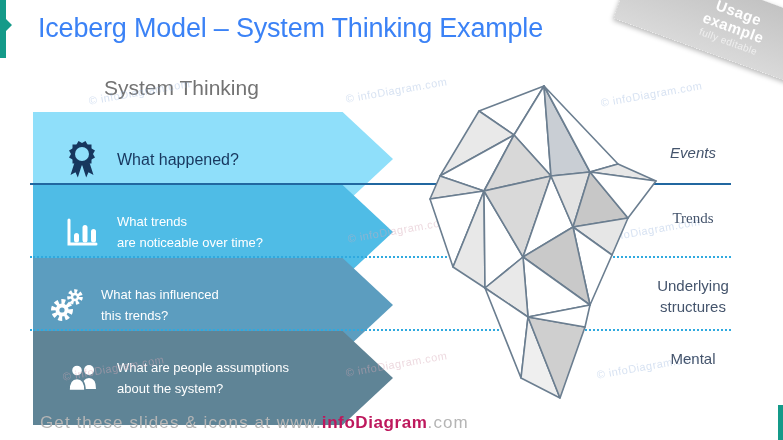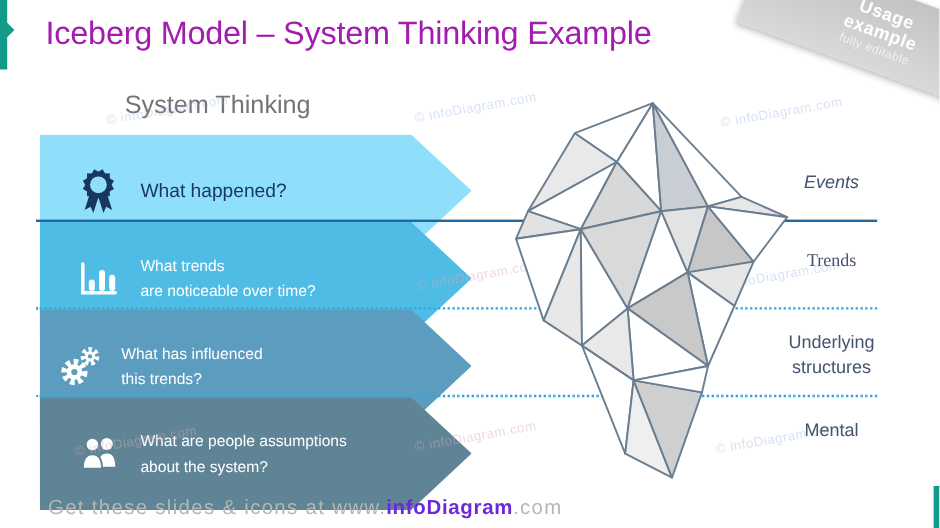--- a/index.html
+++ b/index.html
@@ -6,21 +6,21 @@
   html,body { background:#fff; }
   body { font-family:"Liberation Sans", sans-serif; }
   #slide {
     position:relative; width:783px; height:440px; background:#ffffff;
     overflow:hidden;
   }
   
   .accent-bar { position:absolute; left:0; top:0; z-index:3; }
   
   .title {
-    position:absolute; left:38px; top:13px; font-size:27px; color:#a21caf;
+    position:absolute; left:38px; top:13px; font-size:27px; color:#3b82f6;
     letter-spacing:-0.2px; z-index:3; white-space:nowrap;
   }
   
   .ribbon {
     position:absolute; top:-8px; right:-67px; width:232px; height:68px;
     background:linear-gradient(180deg,#c3c3c3 0%,#d9d9d9 100%);
     box-shadow:0 2px 5px rgba(0,0,0,0.28);
     transform:rotate(20deg);
     display:flex; flex-direction:column; align-items:center; justify-content:center;
     z-index:9; text-align:center;
@@ -64,21 +64,21 @@
     position:absolute; z-index:5; font-size:11px; letter-spacing:0.5px;
     transform:rotate(-10deg); white-space:nowrap; pointer-events:none;
   }
   .wm.blue { color:rgba(150,180,220,0.38); }
   .wm.pink { color:rgba(215,170,185,0.45); }
   
   .footer {
     position:absolute; left:40px; top:413px; font-size:17px; letter-spacing:1.1px;
     color:#b5b5b5; z-index:3; white-space:nowrap;
   }
-  .footer .brand { font-weight:bold; color:#6d28d9; letter-spacing:0.6px; }
+  .footer .brand { font-weight:bold; color:#be185d; letter-spacing:0.6px; }
   
   .corner-strip {
     position:absolute; right:0; bottom:0; width:5px; height:35px; background:#149a89; z-index:3;
   }
 </style>
 </head>
 <body>
 
 <div id="slide">
 

